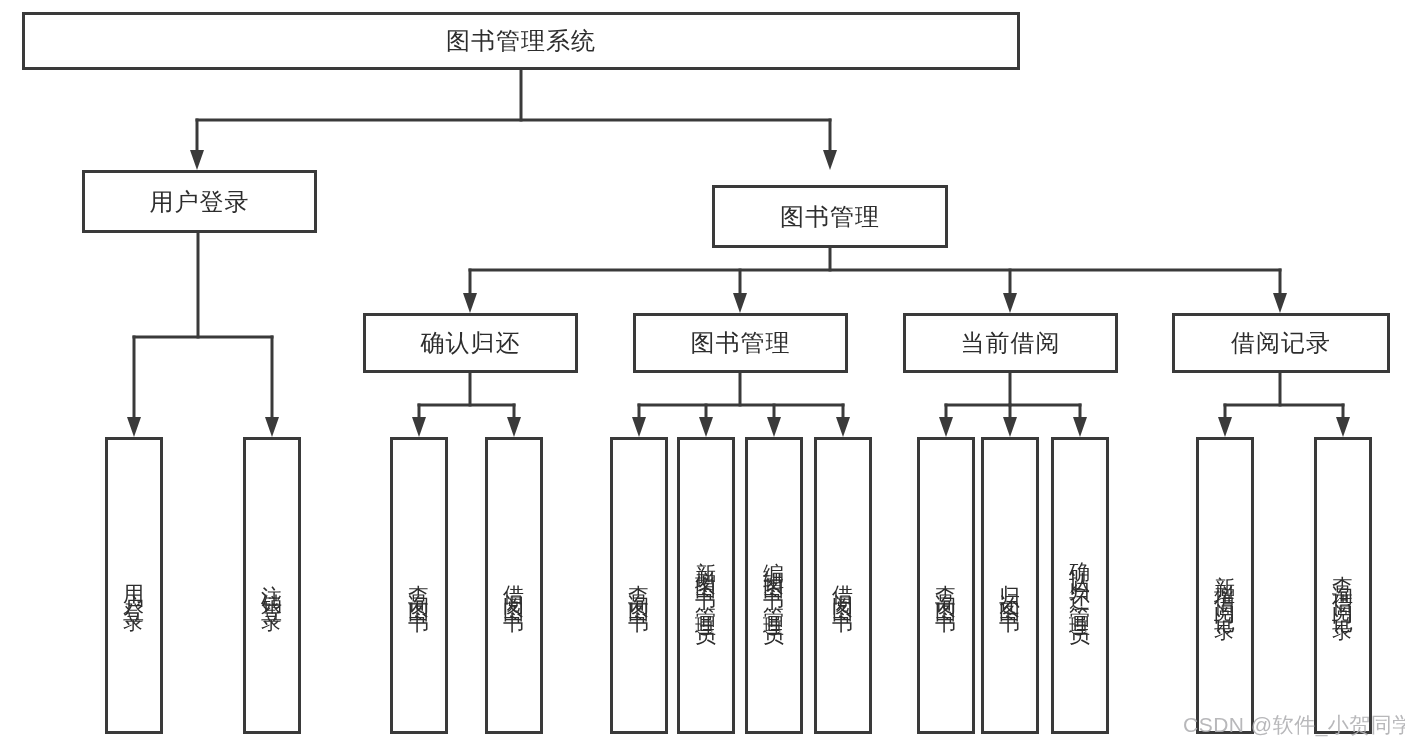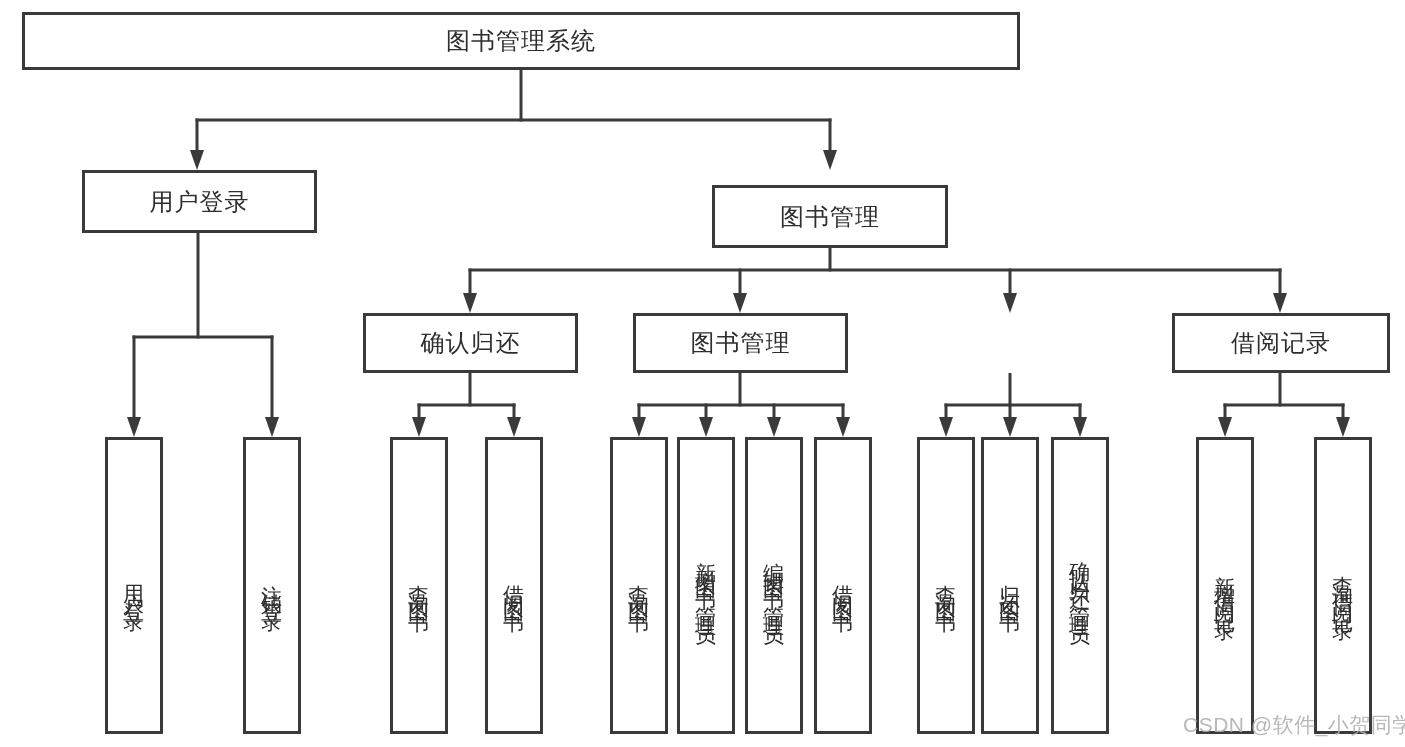--- a/index.html
+++ b/index.html
@@ -143,20 +143,23 @@
   <div class="hbox" style="left:712px; top:185px; width:236px; height:63px;">
     <span>图书管理</span>
   </div>
 
   <div class="hbox" style="left:363px; top:313px; width:215px; height:60px;">
     <span>确认归还</span>
   </div>
   <div class="hbox" style="left:633px; top:313px; width:215px; height:60px;">
     <span>图书管理</span>
   </div>
+  <div class="hbox" style="left:903px; top:313px; width:215px; height:60px;">
+    <span>当前借阅</span>
+  </div>
   <div class="hbox" style="left:1172px; top:313px; width:218px; height:60px;">
     <span>借阅记录</span>
   </div>
 
   <div class="vbox" style="left:105px;">
     <span>用户登录</span>
   </div>
   <div class="vbox" style="left:243px;">
     <span>注销登录</span>
   </div>

